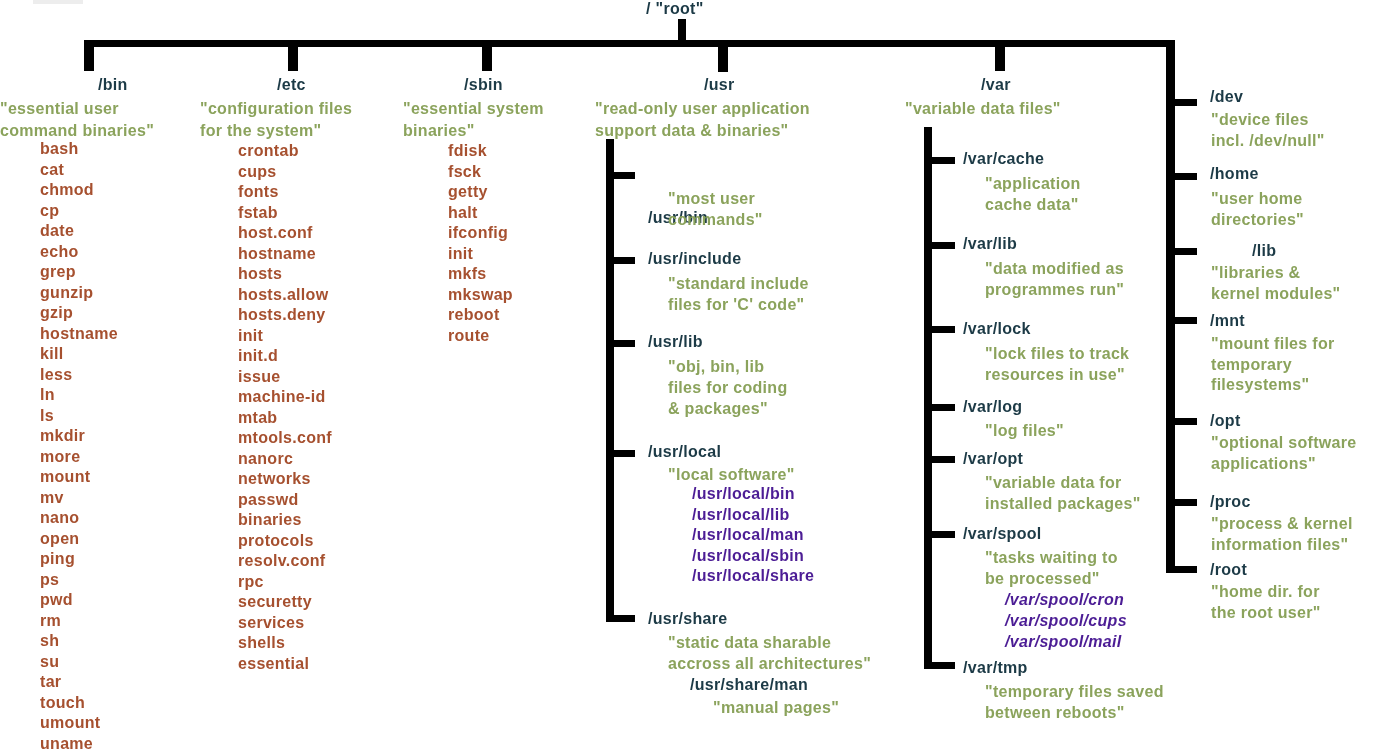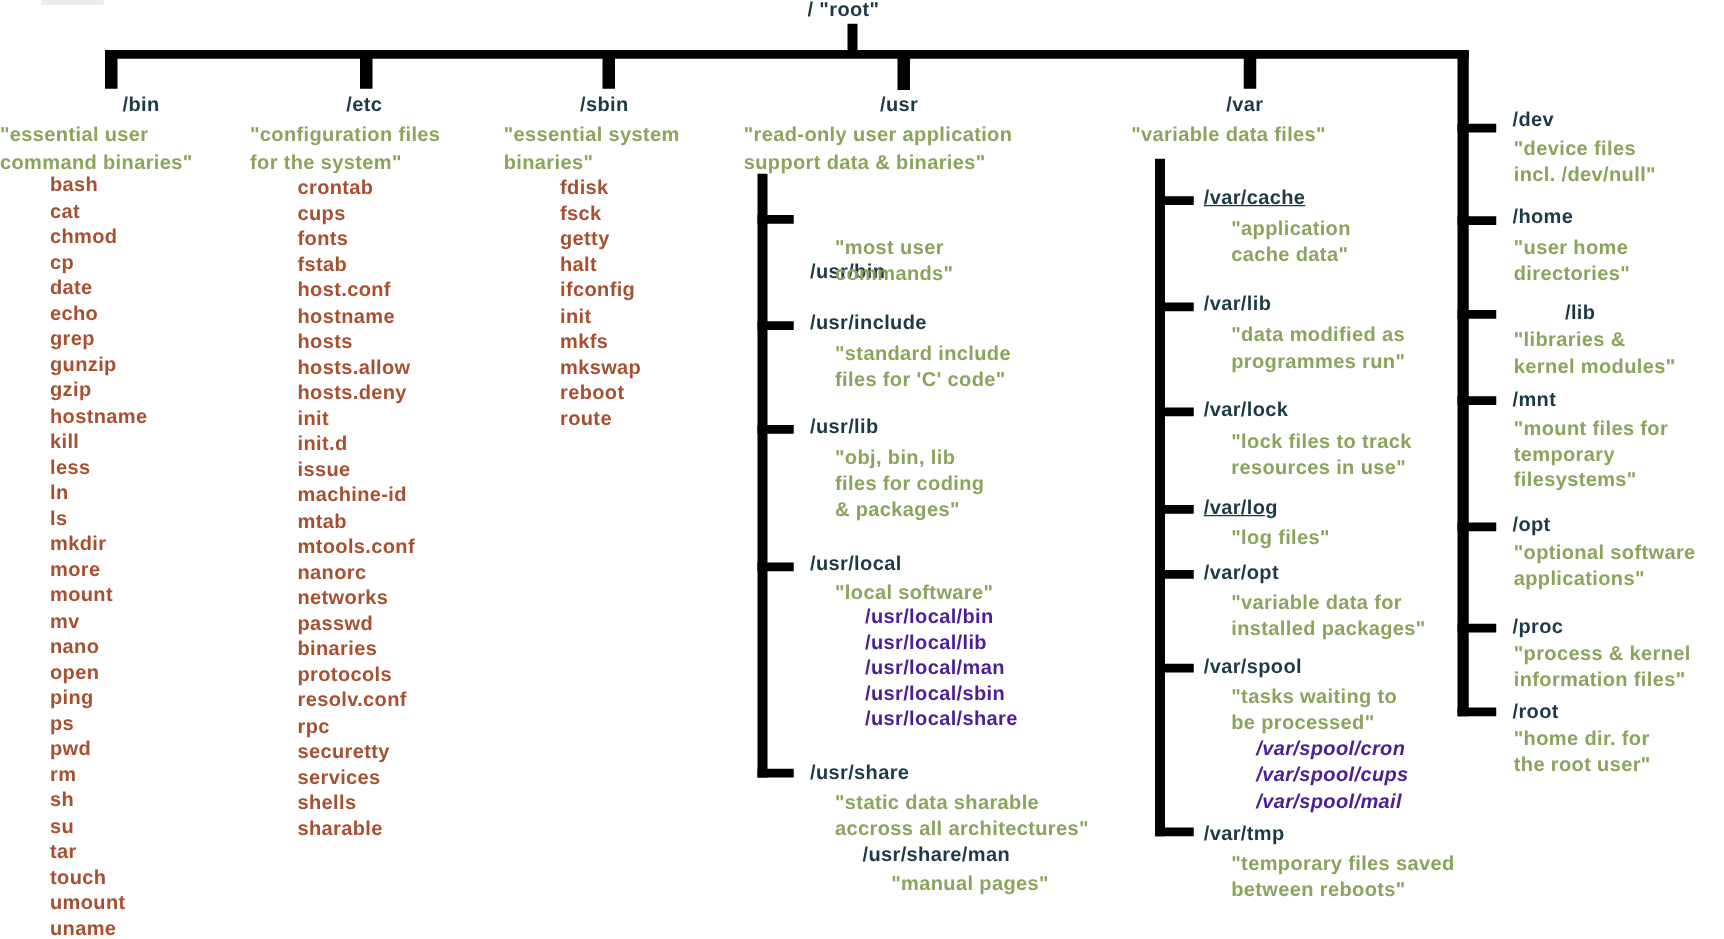--- a/index.html
+++ b/index.html
@@ -124,21 +124,21 @@
     <div>nanorc</div>
     <div>networks</div>
     <div>passwd</div>
     <div>binaries</div>
     <div>protocols</div>
     <div>resolv.conf</div>
     <div>rpc</div>
     <div>securetty</div>
     <div>services</div>
     <div>shells</div>
-    <div>sharable</div>
+    <div>essential</div>
   </div>
 
 <div class="dir" style="left:464px; top:76px;">/sbin</div>
 <div class="desc" style="left:403px; top:98px; line-height:22px;">
     <div>"essential system</div>
     <div>binaries"</div>
   </div>
 <div class="files" style="left:448px; top:141px;">
     <div>fdisk</div>
     <div>fsck</div>
@@ -195,39 +195,39 @@
     <div>accross all architectures"</div>
   </div>
 <div class="dir" style="left:690px; top:676px;">/usr/share/man</div>
 <div class="desc" style="left:713px; top:697px;">"manual pages"</div>
 
 <div class="dir" style="left:981px; top:76px;">/var</div>
 <div class="desc" style="left:905px; top:98px; line-height:22px;">
     <div>"variable data files"</div>
   </div>
 
-<div class="dir" style="left:963px; top:150px;text-decoration:underline;">/var/cache</div>
+<div class="dir" style="left:963px; top:150px;">/var/cache</div>
 <div class="desc" style="left:985px; top:173px;">
     <div>"application</div>
     <div>cache data"</div>
   </div>
 
 <div class="dir" style="left:963px; top:235px;">/var/lib</div>
 <div class="desc" style="left:985px; top:258px;">
     <div>"data modified as</div>
     <div>programmes run"</div>
   </div>
 
 <div class="dir" style="left:963px; top:320px;">/var/lock</div>
 <div class="desc" style="left:985px; top:343px;">
     <div>"lock files to track</div>
     <div>resources in use"</div>
   </div>
 
-<div class="dir" style="left:963px; top:398px;text-decoration:underline;">/var/log</div>
+<div class="dir" style="left:963px; top:398px;">/var/log</div>
 <div class="desc" style="left:985px; top:420px;">
     <div>"log files"</div>
   </div>
 
 <div class="dir" style="left:963px; top:450px;">/var/opt</div>
 <div class="desc" style="left:985px; top:472px;">
     <div>"variable data for</div>
     <div>installed packages"</div>
   </div>
 

